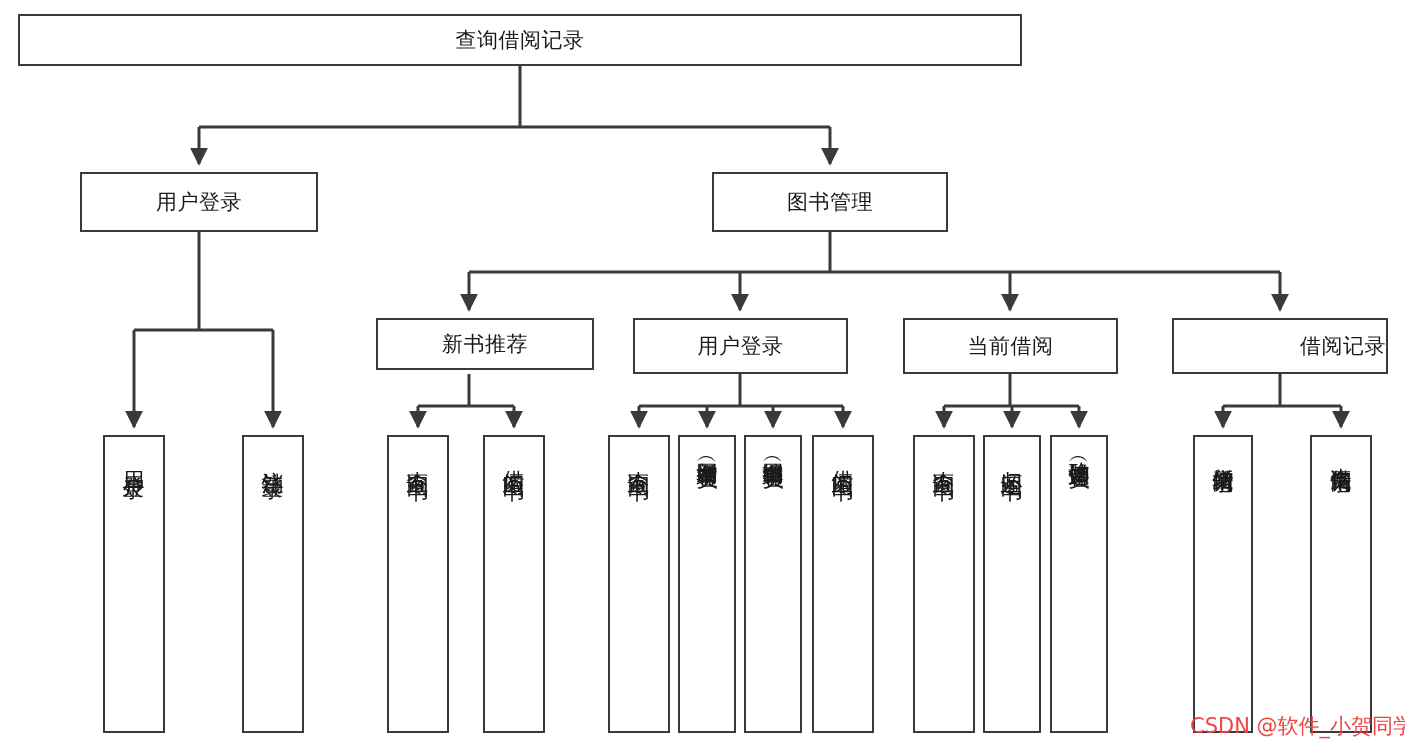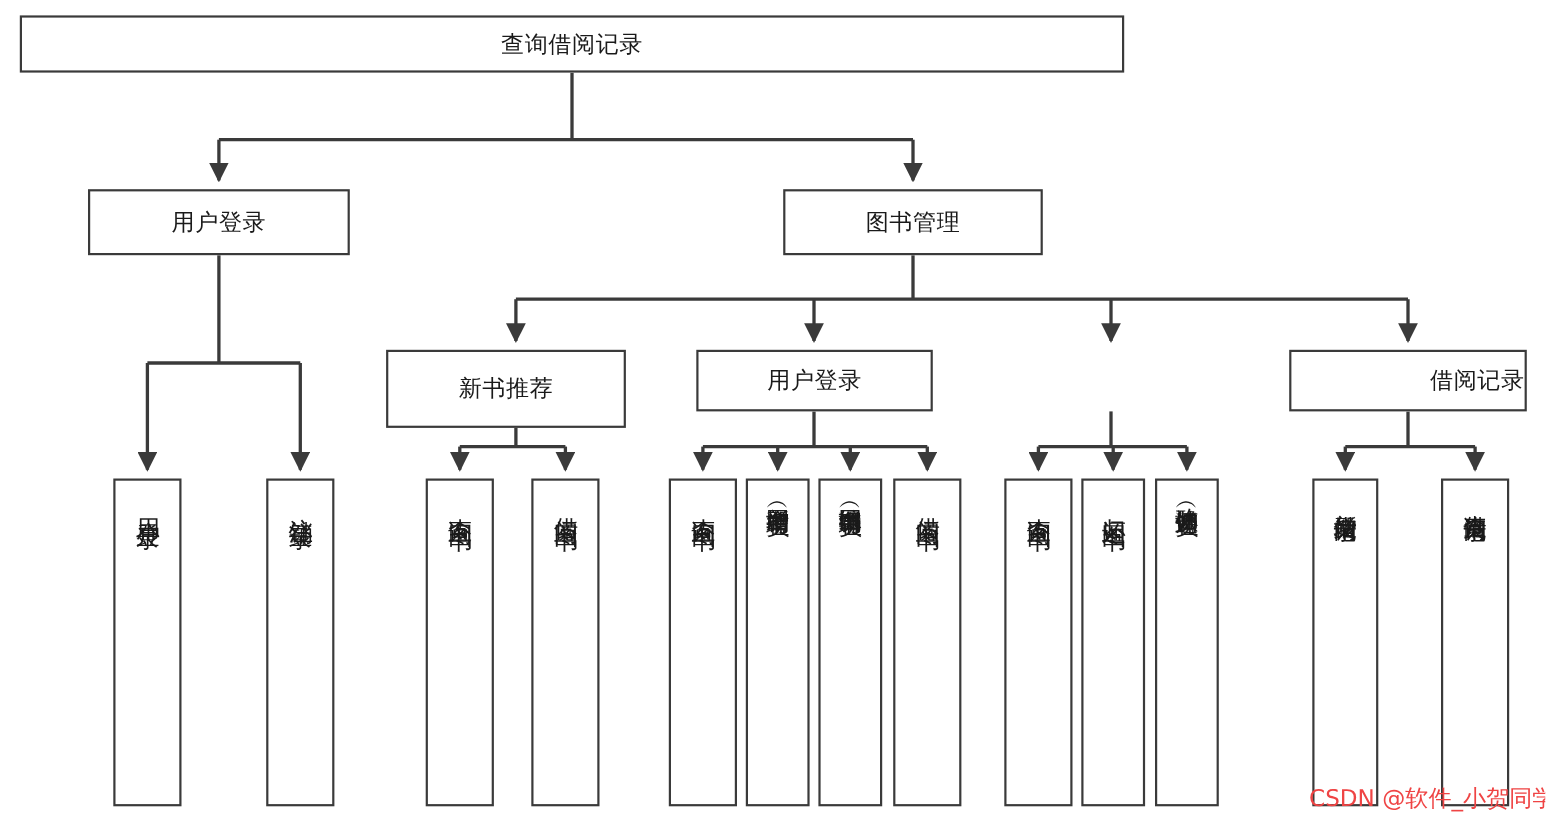--- a/index.html
+++ b/index.html
@@ -130,25 +130,28 @@
     <span class="node-label">查询借阅记录</span>
   </div>
 
   <div class="node horiz" style="left:80px; top:172px; width:238px; height:60px;">
     <span class="node-label">用户登录</span>
   </div>
   <div class="node horiz" style="left:712px; top:172px; width:236px; height:60px;">
     <span class="node-label">图书管理</span>
   </div>
 
-  <div class="node horiz" style="left:351px; top:318px; width:218px; height:71px;">
+  <div class="node horiz" style="left:376px; top:318px; width:218px; height:52px;">
     <span class="node-label">新书推荐</span>
   </div>
   <div class="node horiz" style="left:633px; top:318px; width:215px; height:56px;">
     <span class="node-label">用户登录</span>
+  </div>
+  <div class="node horiz" style="left:903px; top:318px; width:215px; height:56px;">
+    <span class="node-label">当前借阅</span>
   </div>
   <div class="node horiz" style="left:1172px; top:318px; width:216px; height:56px;justify-content:flex-end;">
     <span class="node-label">借阅记录</span>
   </div>
 
   <div class="node vert" style="left:103px; top:435px; width:62px; height:298px;">
     <span class="node-label">用户登录</span>
   </div>
   <div class="node vert" style="left:242px; top:435px; width:62px; height:298px;">
     <span class="node-label">注销登录</span>

